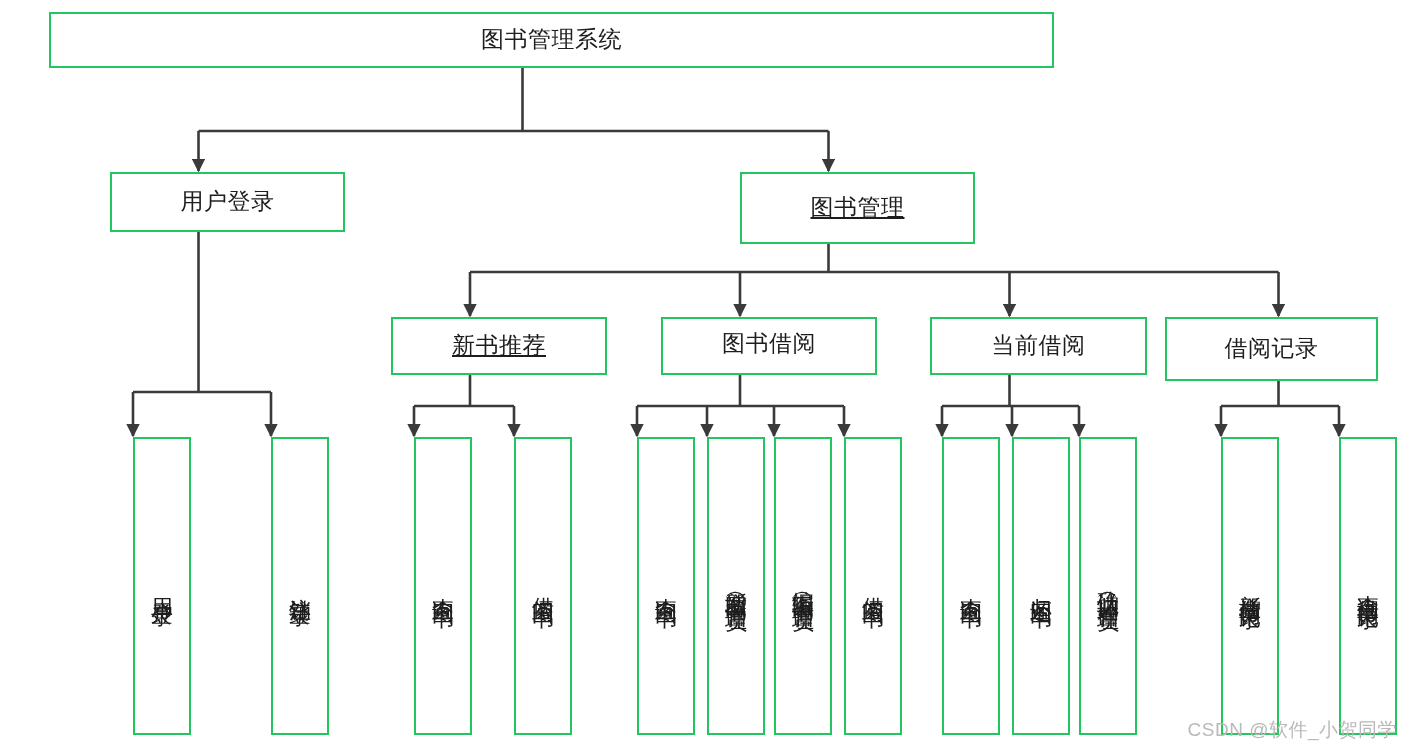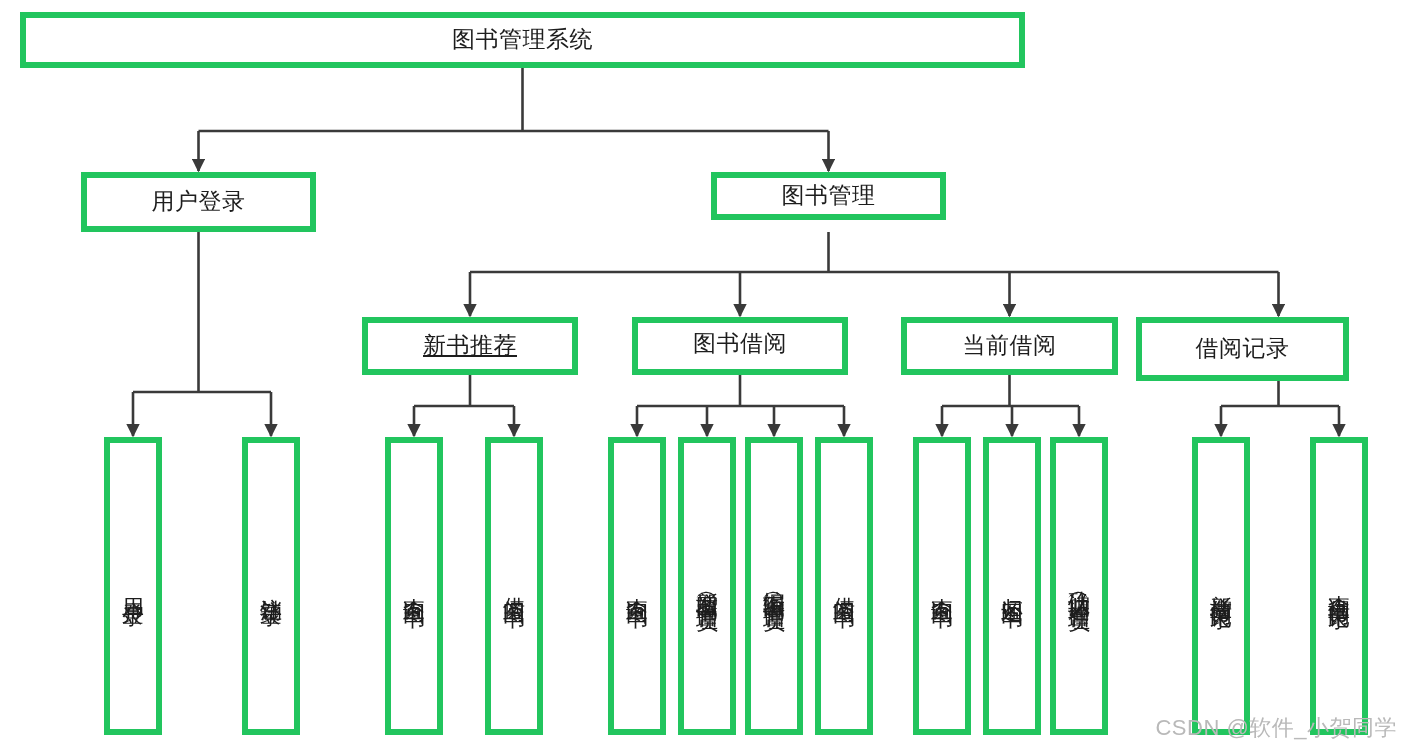--- a/index.html
+++ b/index.html
@@ -23,26 +23,27 @@
     left: 0;
     top: 0;
     width: 1405px;
     height: 747px;
     pointer-events: none;
   }
   .node {
     position: absolute;
     box-sizing: border-box;
     background: #ffffff;
-    border: 6px solid #22c55e;
+    border: 2px solid #22c55e;
     display: flex;
     align-items: center;
     justify-content: center;
     color: #1d1d1d;
     z-index: 2;
+    margin-left: 29px;
   }
   .node .label {
     line-height: 1.18;
     text-align: center;
     white-space: pre;
   }
   
   .node.horiz .label {
     font-size: 23px;
     letter-spacing: 0.5px;
@@ -62,21 +63,21 @@
     font-size: 22px;
     line-height: 1.0;
     letter-spacing: 3px;
     text-align: center;
     white-space: nowrap;
   }
   #watermark {
     position: absolute;
     right: 8px;
     bottom: 4px;
-    font-size: 22px;
+    font-size: 19px;
     color: #b9b9b9;
     letter-spacing: 0.5px;
     z-index: 5;
     white-space: nowrap;
   }
 </style>
 </head>
 <body>
 
 <div id="canvas">
@@ -124,21 +125,21 @@
       </g>
   </svg>
 
   <div id="nodes">
       <div class="node horiz root" style="left: 20px; top: 12px; width: 1005px; height: 56px;">
         <span class="label">图书管理系统</span>
       </div>
       <div class="node horiz" style="left: 81px; top: 172px; width: 235px; height: 60px;">
         <span class="label">用户登录</span>
       </div>
-      <div class="node horiz" style="left: 711px; top: 172px; width: 235px; height: 48px;">
+      <div class="node horiz" style="left: 711px; top: 172px; width: 235px; height: 72px; text-decoration: underline;">
         <span class="label">图书管理</span>
       </div>
       <div class="node horiz" style="left: 362px; top: 317px; width: 216px; height: 58px; text-decoration: underline;">
         <span class="label">新书推荐</span>
       </div>
       <div class="node horiz" style="left: 632px; top: 317px; width: 216px; height: 58px; font-family: Liberation Mono, monospace;">
         <span class="label">图书借阅</span>
       </div>
       <div class="node horiz" style="left: 901px; top: 317px; width: 217px; height: 58px; justify-content: center;">
         <span class="label">当前借阅</span>

